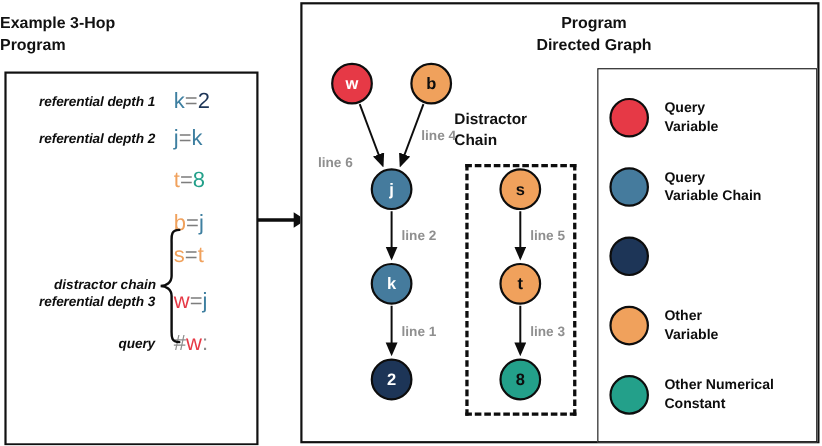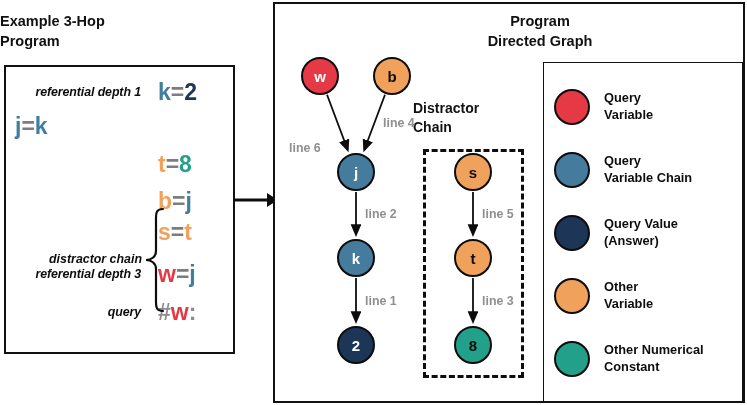--- a/index.html
+++ b/index.html
@@ -28,21 +28,21 @@
     width: 240px;
     font-size: 14.5px;
     font-weight: bold;
     line-height: 1.35;
     color: #111111;
     white-space: pre-line;
   }
   #program-box {
     position: absolute;
     left: 4px; top: 65px;
-    width: 231px; height: 289px;
+    width: 231px; height: 340px;
     border: 2.2px solid #111111;
     background: #ffffff;
   }
   .prog-row {
     position: absolute;
     left: 0px;
     width: 231px;
     height: 34px;
     display: flex;
     align-items: center;
@@ -52,22 +52,22 @@
     text-align: right;
     padding-right: 8px;
     font-size: 12.4px;
     font-style: italic;
     font-weight: bold;
     color: #0d0d0d;
     letter-spacing: -0.1px;
   }
   .prog-code {
     flex: 1;
-    font-size: 23px;
-    font-weight: bold;
+    font-size: 20px;
+    font-weight: normal;
     letter-spacing: 0px;
     white-space: pre;
     padding-left: 9px;
   }
   .tok-blue   { color: #3e7fa0; }
   .tok-navy   { color: #1d3557; }
   .tok-orange { color: #f0a15c; }
   .tok-teal   { color: #23a08a; }
   .tok-red    { color: #e63946; }
   .tok-gray   { color: #8d8d8d; }
@@ -212,20 +212,21 @@
     <div id="program-title">Example 3-Hop
 Program</div>
 
     <div id="program-box">
       <div id="program-rows">
           <div class="prog-row" style="top: 8px;">
             <div class="prog-label">referential depth 1</div>
             <div class="prog-code"><span class="tok-blue">k</span><span class="tok-eq">=</span><span class="tok-navy">2</span></div>
           </div>
           <div class="prog-row" style="top: 42px;">
+            <div class="prog-label">referential depth 2</div>
             <div class="prog-code"><span class="tok-blue">j</span><span class="tok-eq">=</span><span class="tok-blue">k</span></div>
           </div>
           <div class="prog-row" style="top: 80px;">
             <div class="prog-label"></div>
             <div class="prog-code"><span class="tok-orange">t</span><span class="tok-eq">=</span><span class="tok-teal">8</span></div>
           </div>
           <div class="prog-row" style="top: 114px; align-items: flex-end;">
             <div class="prog-label"></div>
             <div class="prog-code"><span class="tok-orange">b</span><span class="tok-eq">=</span><span class="tok-blue">j</span></div>
           </div>
@@ -322,22 +323,20 @@
             <div class="legend-label">Query
 Variable</div>
           </div>
           <div class="legend-item" style="top: 77px;">
             <div class="legend-swatch" style="background: rgb(69, 123, 157);"></div>
             <div class="legend-label">Query
 Variable Chain</div>
           </div>
           <div class="legend-item" style="top: 140px;">
             <div class="legend-swatch" style="background: rgb(29, 53, 87);"></div>
-            <div class="legend-label">Query Value
-(Answer)</div>
           </div>
           <div class="legend-item" style="top: 203px;">
             <div class="legend-swatch" style="background: rgb(240, 161, 92);"></div>
             <div class="legend-label">Other
 Variable</div>
           </div>
           <div class="legend-item" style="top: 266px;">
             <div class="legend-swatch" style="background: rgb(35, 160, 138);"></div>
             <div class="legend-label">Other Numerical
 Constant</div>

